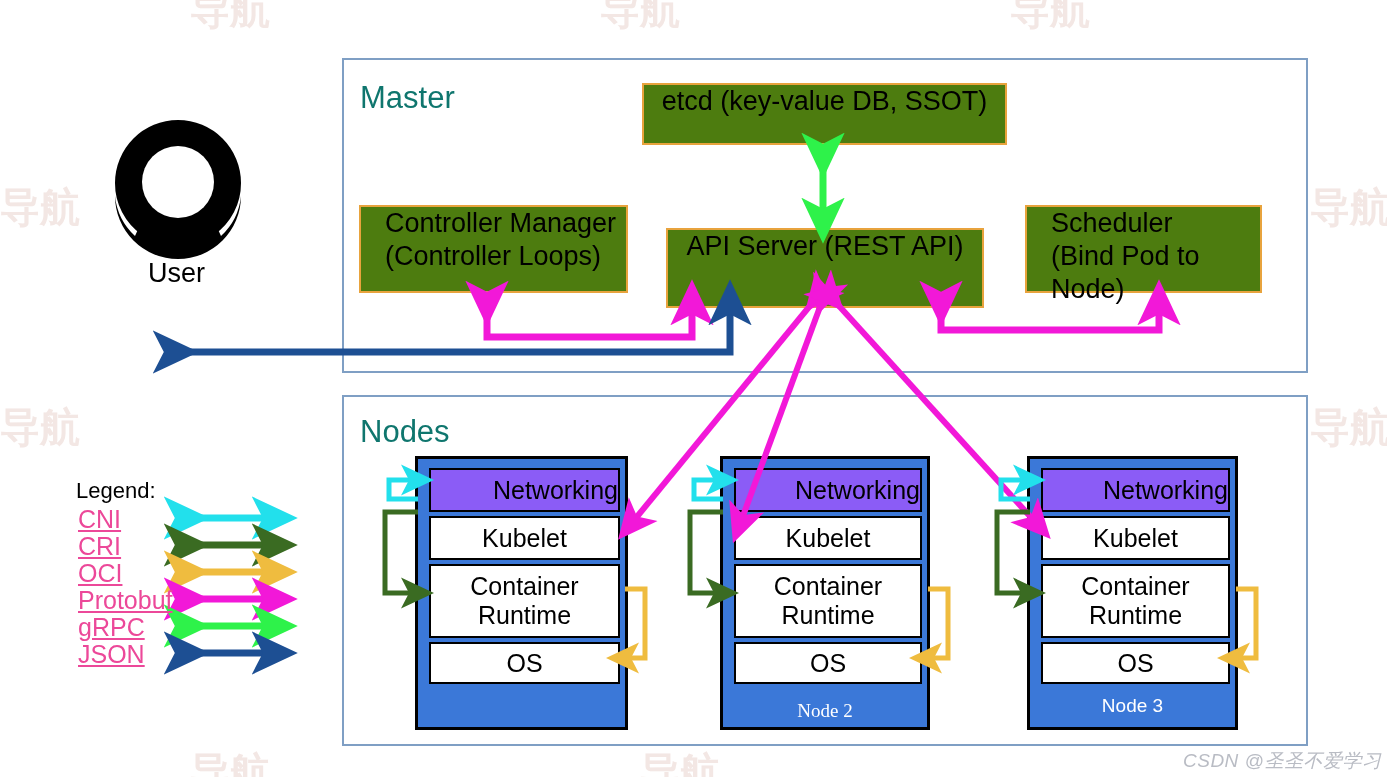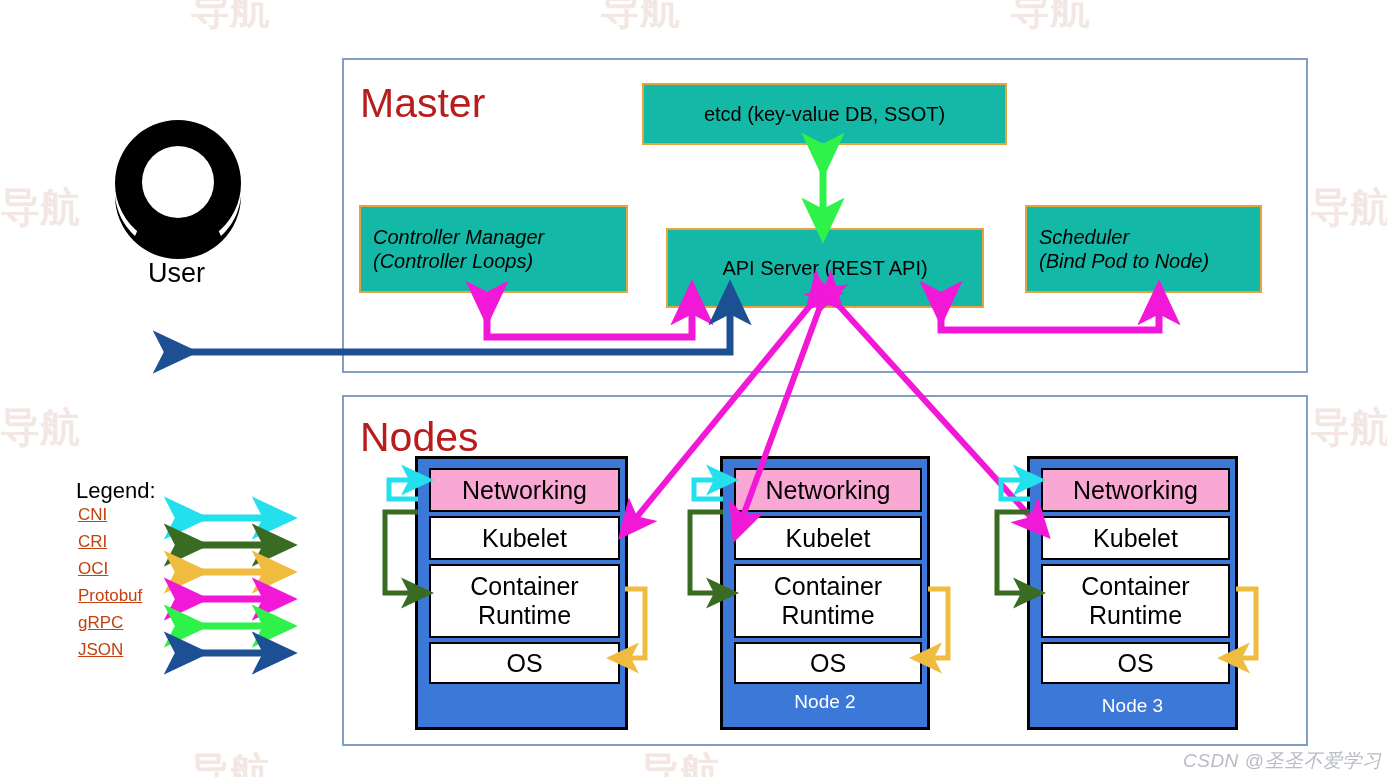--- a/index.html
+++ b/index.html
@@ -40,58 +40,57 @@
     user-select: none;
   }
   .grp {
     position: absolute;
     border: 2px solid #7f9fc4;
     background: transparent;
     box-sizing: border-box;
   }
   .grp-title {
     position: absolute;
-    font-size: 41px;
-    color: #b91c1c;
+    font-size: 31px;
+    color: #0f766e;
     white-space: nowrap;
   }
   .obox {
     position: absolute;
     border: 2px solid #e8a33d;
-    background: #14b8a6;
+    background: #4d7c0f;
     box-sizing: border-box;
     display: flex;
-    align-items: center;
-    font-size: 20px;
+    font-size: 27px;
     color: #000;
     line-height: 1.22;
   }
   .obox.center { justify-content: center; text-align: center; }
-  .obox.leftal { justify-content: flex-start; padding-left: 12px; text-align: left; font-style: italic; }
+  .obox.leftal { justify-content: flex-start; padding-left: 24px; text-align: left; }
 
   .node {
     position: absolute;
     background: #3b78d8;
     border: 3px solid #000000;
     box-sizing: border-box;
   }
   .nbox {
     position: absolute;
     background: #ffffff;
     border: 2px solid #000000;
     box-sizing: border-box;
     display: flex;
     align-items: center;
     justify-content: center;
     font-size: 25px;
     color: #000;
     text-align: center;
     line-height: 1.15;
   }
-  .nbox.net { background: #f9a8d4; }
+  .nbox.net { background: #8b5cf6; justify-content: flex-end; }
   .node-label {
     position: absolute;
     left: 0;
     width: 100%;
     text-align: center;
     color: #ffffff;
     font-size: 19px;
   }
   .user-label {
     position: absolute;
@@ -100,22 +99,22 @@
     white-space: nowrap;
   }
   .legend-title {
     position: absolute;
     font-size: 22px;
     color: #000;
     white-space: nowrap;
   }
   .legend-item {
     position: absolute;
-    font-size: 17px;
-    color: #c2410c;
+    font-size: 25px;
+    color: #ec4899;
     text-decoration: underline;
     white-space: nowrap;
     cursor: pointer;
   }
 </style>
 </head>
 <body>
 
 <div id="canvas">
 
@@ -184,21 +183,21 @@
     </div>
     <div class="nbox" style="left:11px; top:105px; width:188px; height:74px;">
       <span>
         <span>Container</span><br>
         <span>Runtime</span>
       </span>
     </div>
     <div class="nbox" style="left:11px; top:183px; width:188px; height:42px;">
       <span>OS</span>
     </div>
-    <div class="node-label" style="top:232px;">Node 2</div>
+    <div class="node-label" style="top:241px;font-family:Liberation Serif, serif;">Node 2</div>
   </div>
 
   <div class="node" style="left:1027px; top:456px; width:211px; height:274px;">
     <div class="nbox net" style="left:11px; top:9px; width:189px; height:44px;">
       <span>Networking</span>
     </div>
     <div class="nbox" style="left:11px; top:57px; width:189px; height:44px;">
       <span>Kubelet</span>
     </div>
     <div class="nbox" style="left:11px; top:105px; width:189px; height:74px;">

